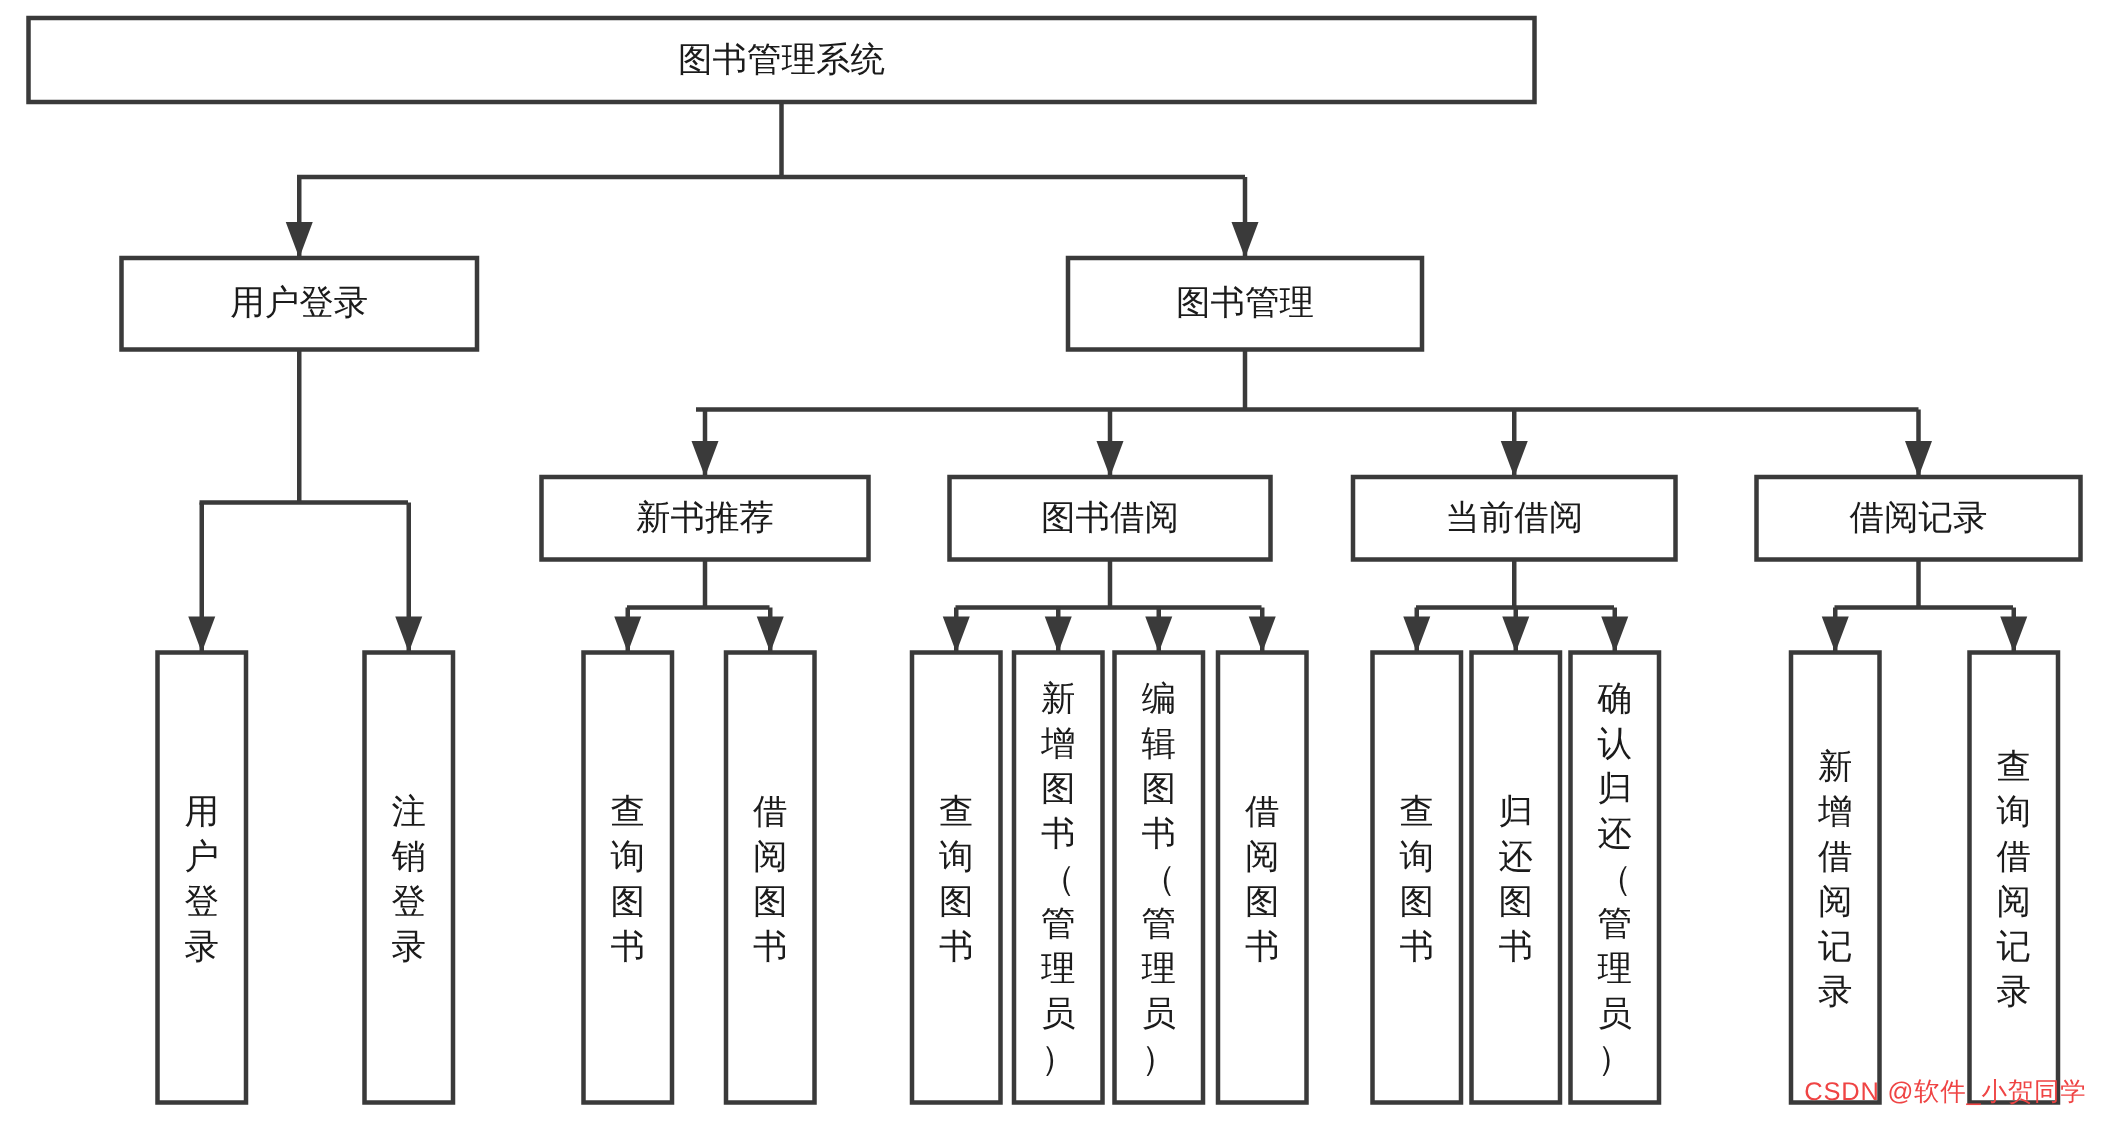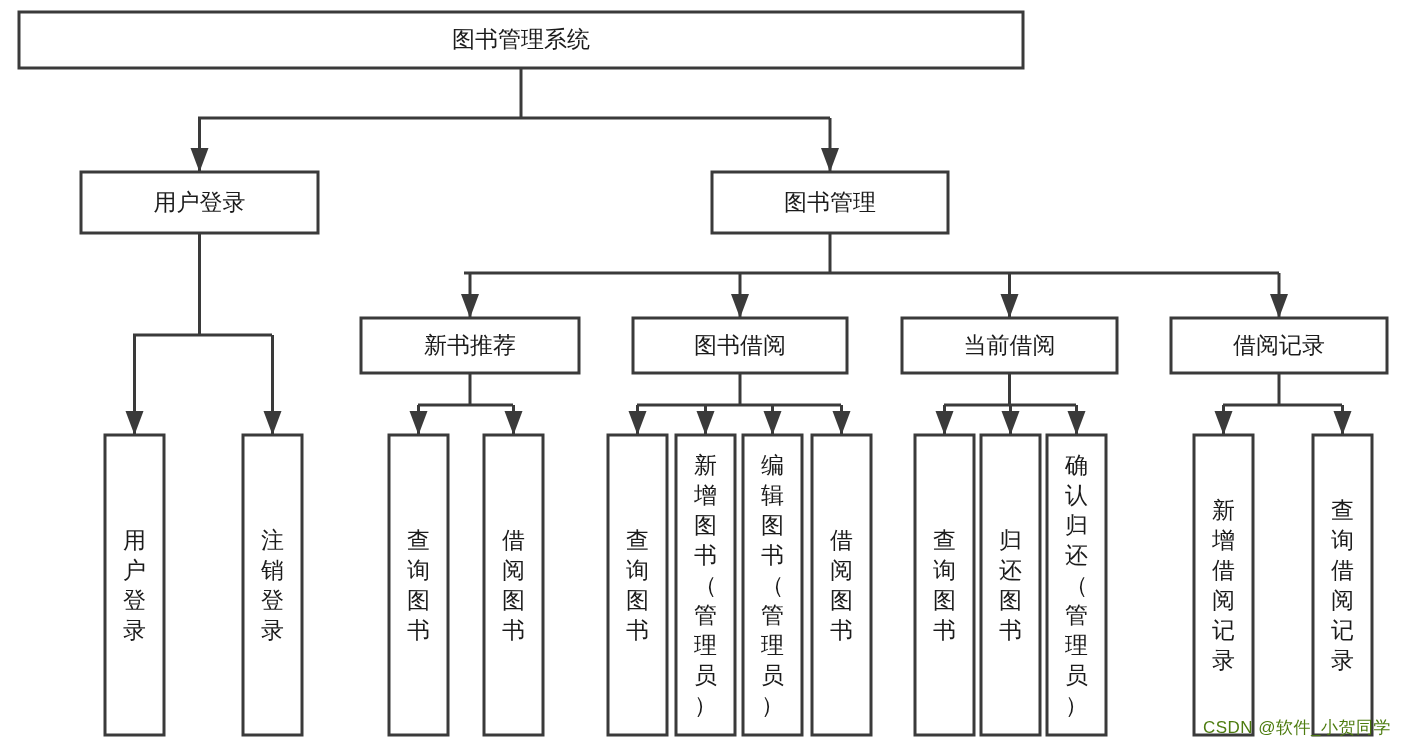--- a/index.html
+++ b/index.html
@@ -55,21 +55,21 @@
   .arrow-head {
     fill: #3a3a3a;
     stroke: none;
   }
   .watermark-text {
     position: absolute;
     right: 14px;
     bottom: 8px;
     font-family: "Liberation Sans", "DejaVu Sans", sans-serif;
     font-size: 17px;
-    color: #4d7c0f;
+    color: #ef4444;
     letter-spacing: 0.5px;
     white-space: nowrap;
     user-select: none;
   }
 </style>
 </head>
 <body>
 
 <div id="diagram-root">
   <svg class="diagram-canvas" id="diagram-svg" viewBox="0 0 1405 747" xmlns="http://www.w3.org/2000/svg">

